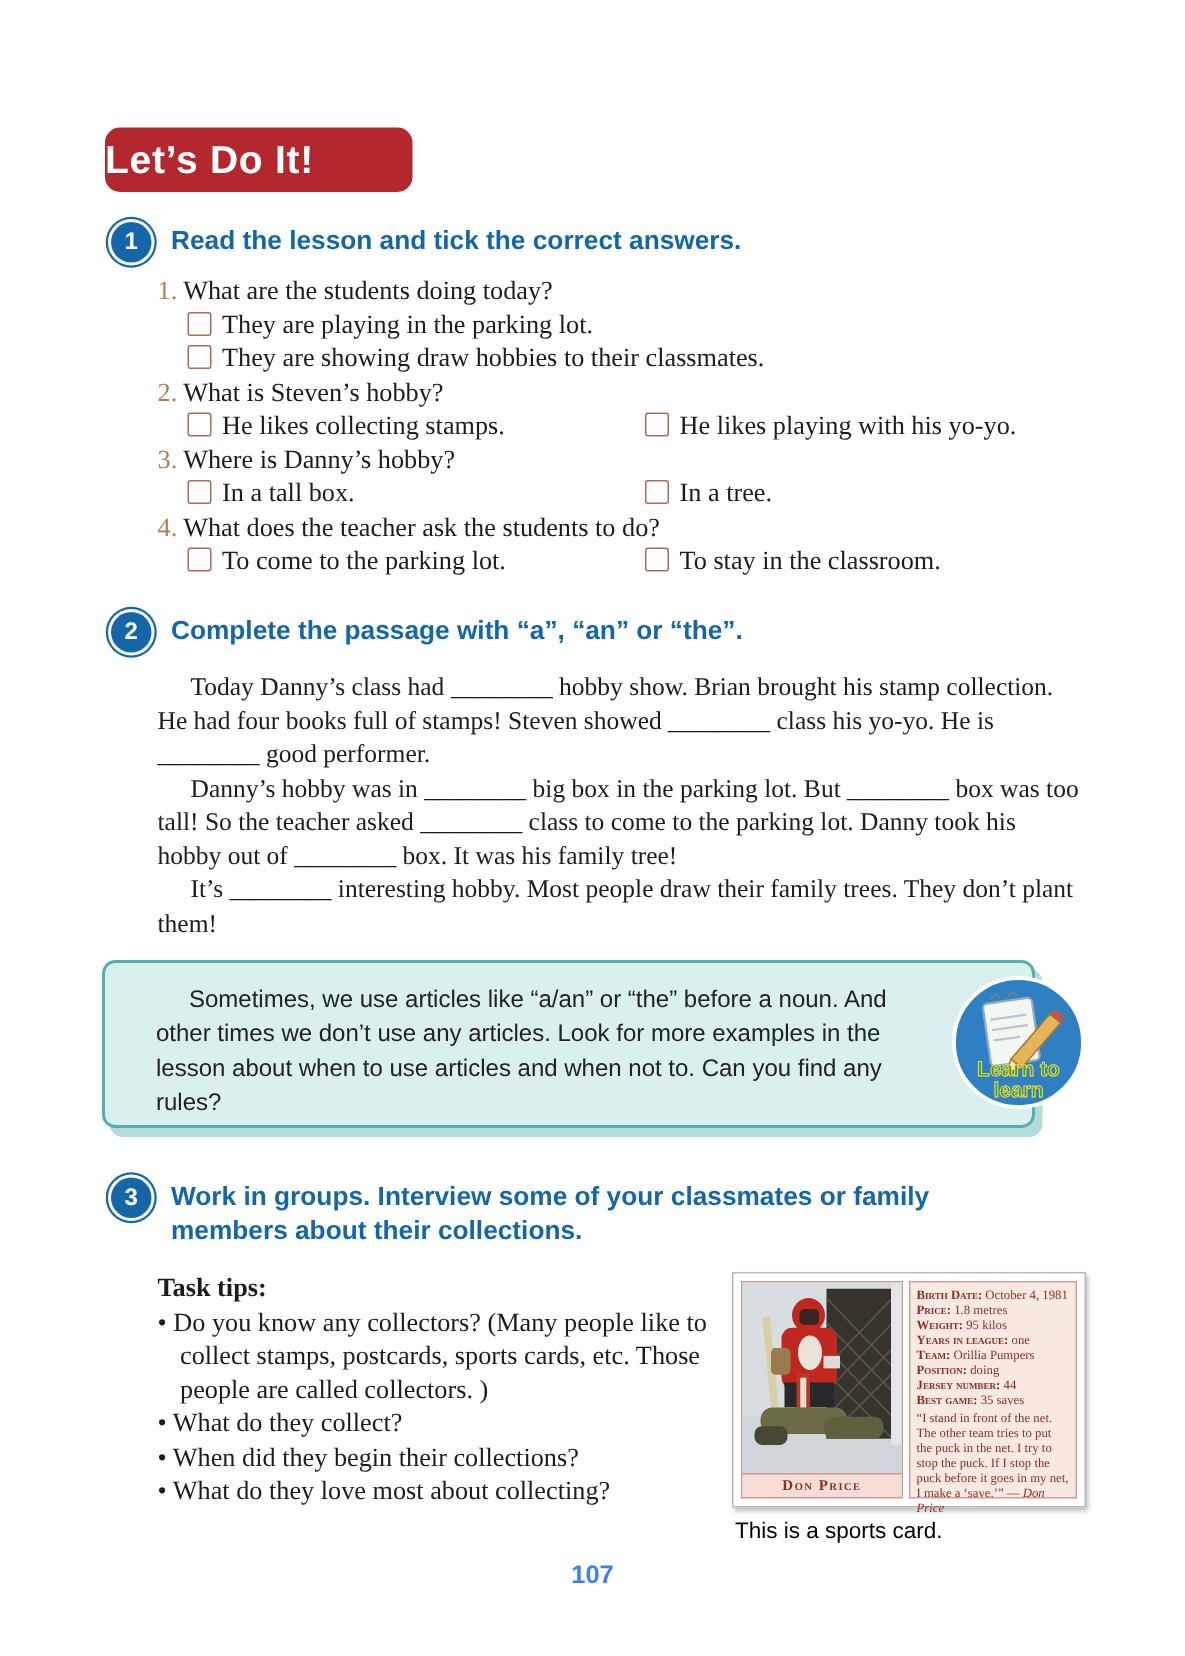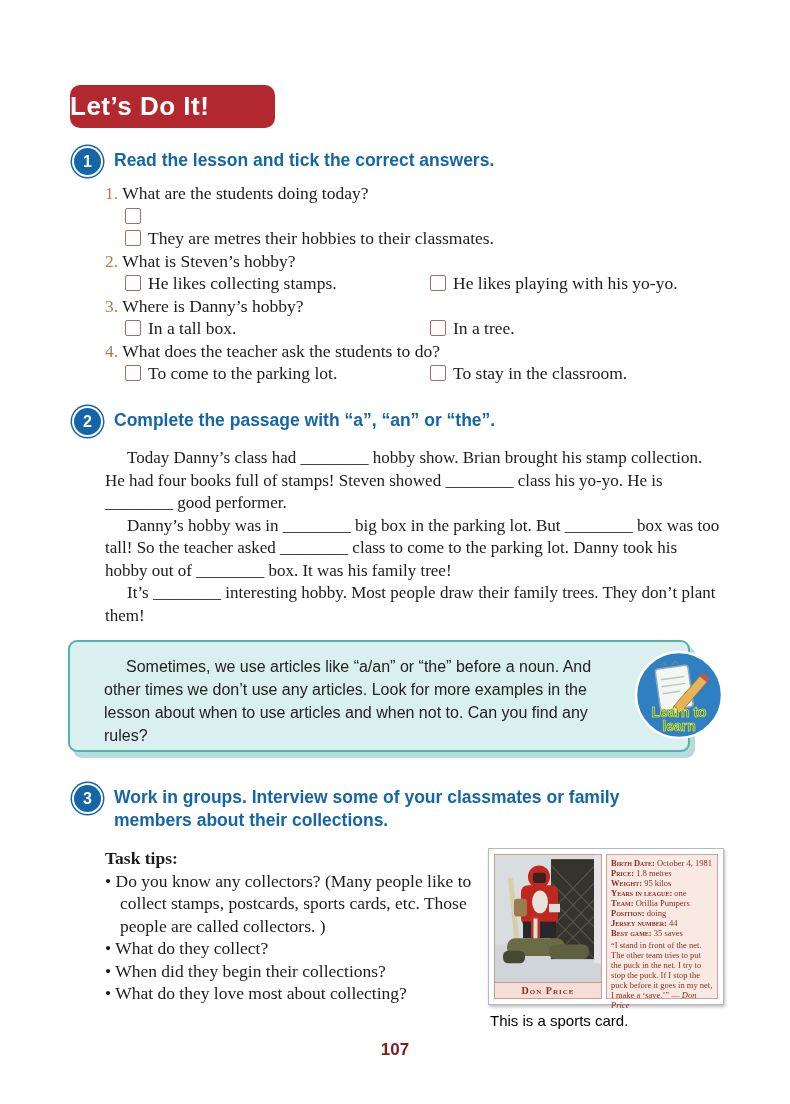--- a/index.html
+++ b/index.html
@@ -59,41 +59,41 @@
   .stats-col{flex:1;background:#f8e9e3;border:1px solid #d4a099;box-sizing:border-box;
         padding:3px 4px;color:#8b2f24;}
   .stat{font-size:8.5px;line-height:10px;}
   .stat b{font-variant:small-caps;margin-top:20px;}
   .quote{font-size:8.5px;line-height:10px;margin-top:2px;}
   .caption{position:absolute;left:490px;top:1012px;font-family:"Liberation Sans",sans-serif;
         font-size:15px;color:#000000;}
 
   
   .page-num{position:absolute;left:0;right:0;top:1040px;text-align:center;
-        font-family:"Liberation Sans",sans-serif;font-weight:bold;font-size:17px;color:#7f1d1d;}
+        font-family:"Liberation Sans",sans-serif;font-weight:bold;font-size:17px;color:#3b82f6;}
 </style>
 </head>
 <body>
 
 <div class="page">
 
   <div class="banner">
     <span>Let’s Do It!</span>
   </div>
 
   <div class="ex-header" style="top:146px;width:600px;">
     <span class="num-circle">1</span>
     <span class="ex-title">Read the lesson and tick the correct answers.</span>
   </div>
 
   <div class="q-list">
 
     <div><span class="q-num">1.</span><span>What are the students doing today?</span></div>
-    <div class="opt"><span class="cbx"></span></div>
-    <div class="opt"><span class="cbx"></span><span>They are metres their hobbies to their classmates.</span></div>
+    <div class="opt"><span class="cbx"></span><span>They are playing in the parking lot.</span></div>
+    <div class="opt"><span class="cbx"></span><span>They are showing draw hobbies to their classmates.</span></div>
 
     <div><span class="q-num">2.</span><span>What is Steven’s hobby?</span></div>
     <div class="opt-row">
       <div class="opt"><span class="cbx"></span><span>He likes collecting stamps.</span></div>
       <div class="opt"><span class="cbx"></span><span>He likes playing with his yo-yo.</span></div>
     </div>
 
     <div><span class="q-num">3.</span><span>Where is Danny’s hobby?</span></div>
     <div class="opt-row">
       <div class="opt"><span class="cbx"></span><span>In a tall box.</span></div>

